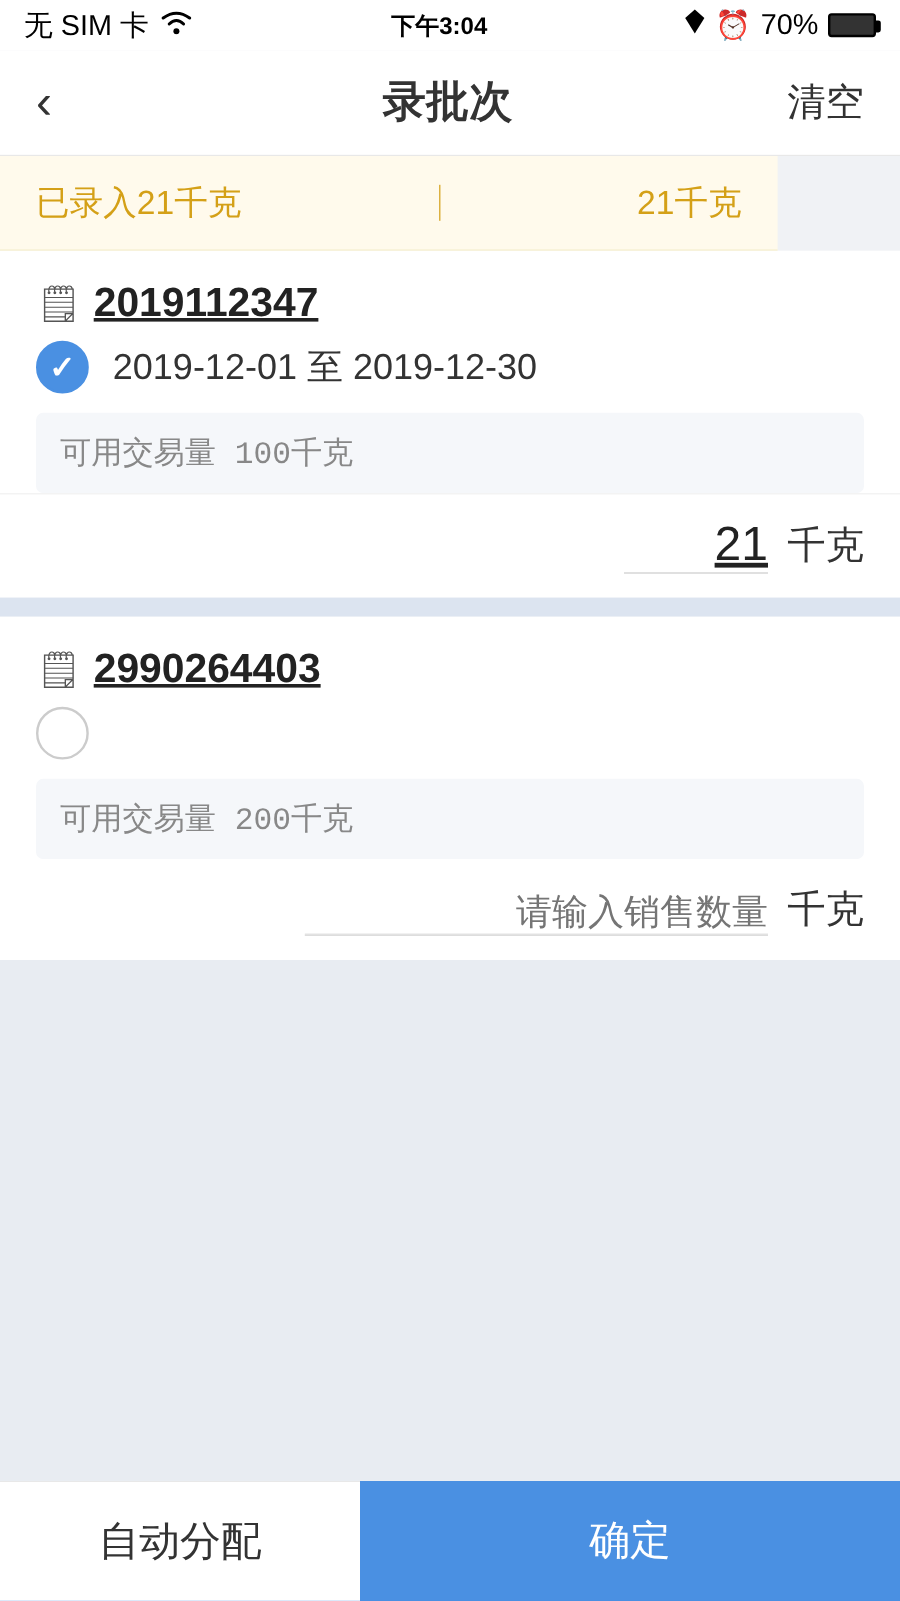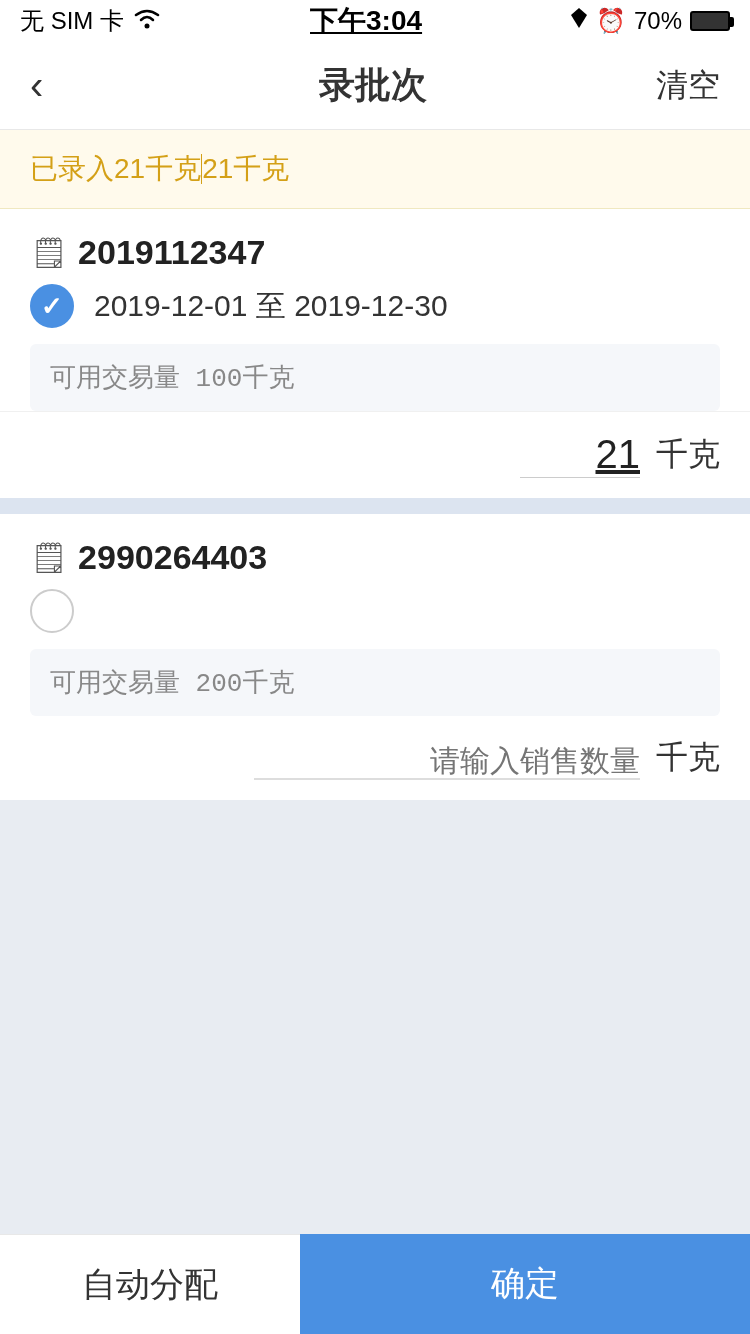--- a/index.html
+++ b/index.html
@@ -25,22 +25,21 @@
       color: #000;
       gap: 28px;
     }
     .status-left {
       display: flex;
       align-items: center;
       gap: 8px;
     }
     .status-center {
       font-weight: 600;
-      font-size: 28px;
-      text-decoration: underline;
+      font-size: 20px;
     }
     .status-right {
       display: flex;
       align-items: center;
       gap: 8px;
       font-size: 24px;
     }
     .battery-icon {
       display: inline-block;
       width: 40px;
@@ -84,26 +83,27 @@
       color: #333;
     }
     .nav-clear {
       font-size: 32px;
       color: #333;
       cursor: pointer;
     }
 
     
     .info-banner {
-      width: 750px;
+      width: 648px;
       background: #fffaec;
       padding: 20px 30px;
       display: flex;
       align-items: center;
       border-bottom: 1px solid #f0e8c0;
+      justify-content: space-between;
     }
     .info-banner-text {
       font-size: 28px;
       color: #d4a017;
     }
     .info-divider {
       width: 1px;
       height: 30px;
       background: #d4a017;
     }
@@ -121,20 +121,21 @@
       margin-bottom: 12px;
     }
     .batch-icon {
       font-size: 30px;
       color: #555;
     }
     .batch-id {
       font-size: 34px;
       font-weight: 600;
       color: #222;
+      text-decoration: underline;
     }
     .batch-date-row {
       display: flex;
       align-items: center;
       gap: 20px;
       margin-bottom: 16px;
     }
     .radio-circle {
       width: 44px;
       height: 44px;

